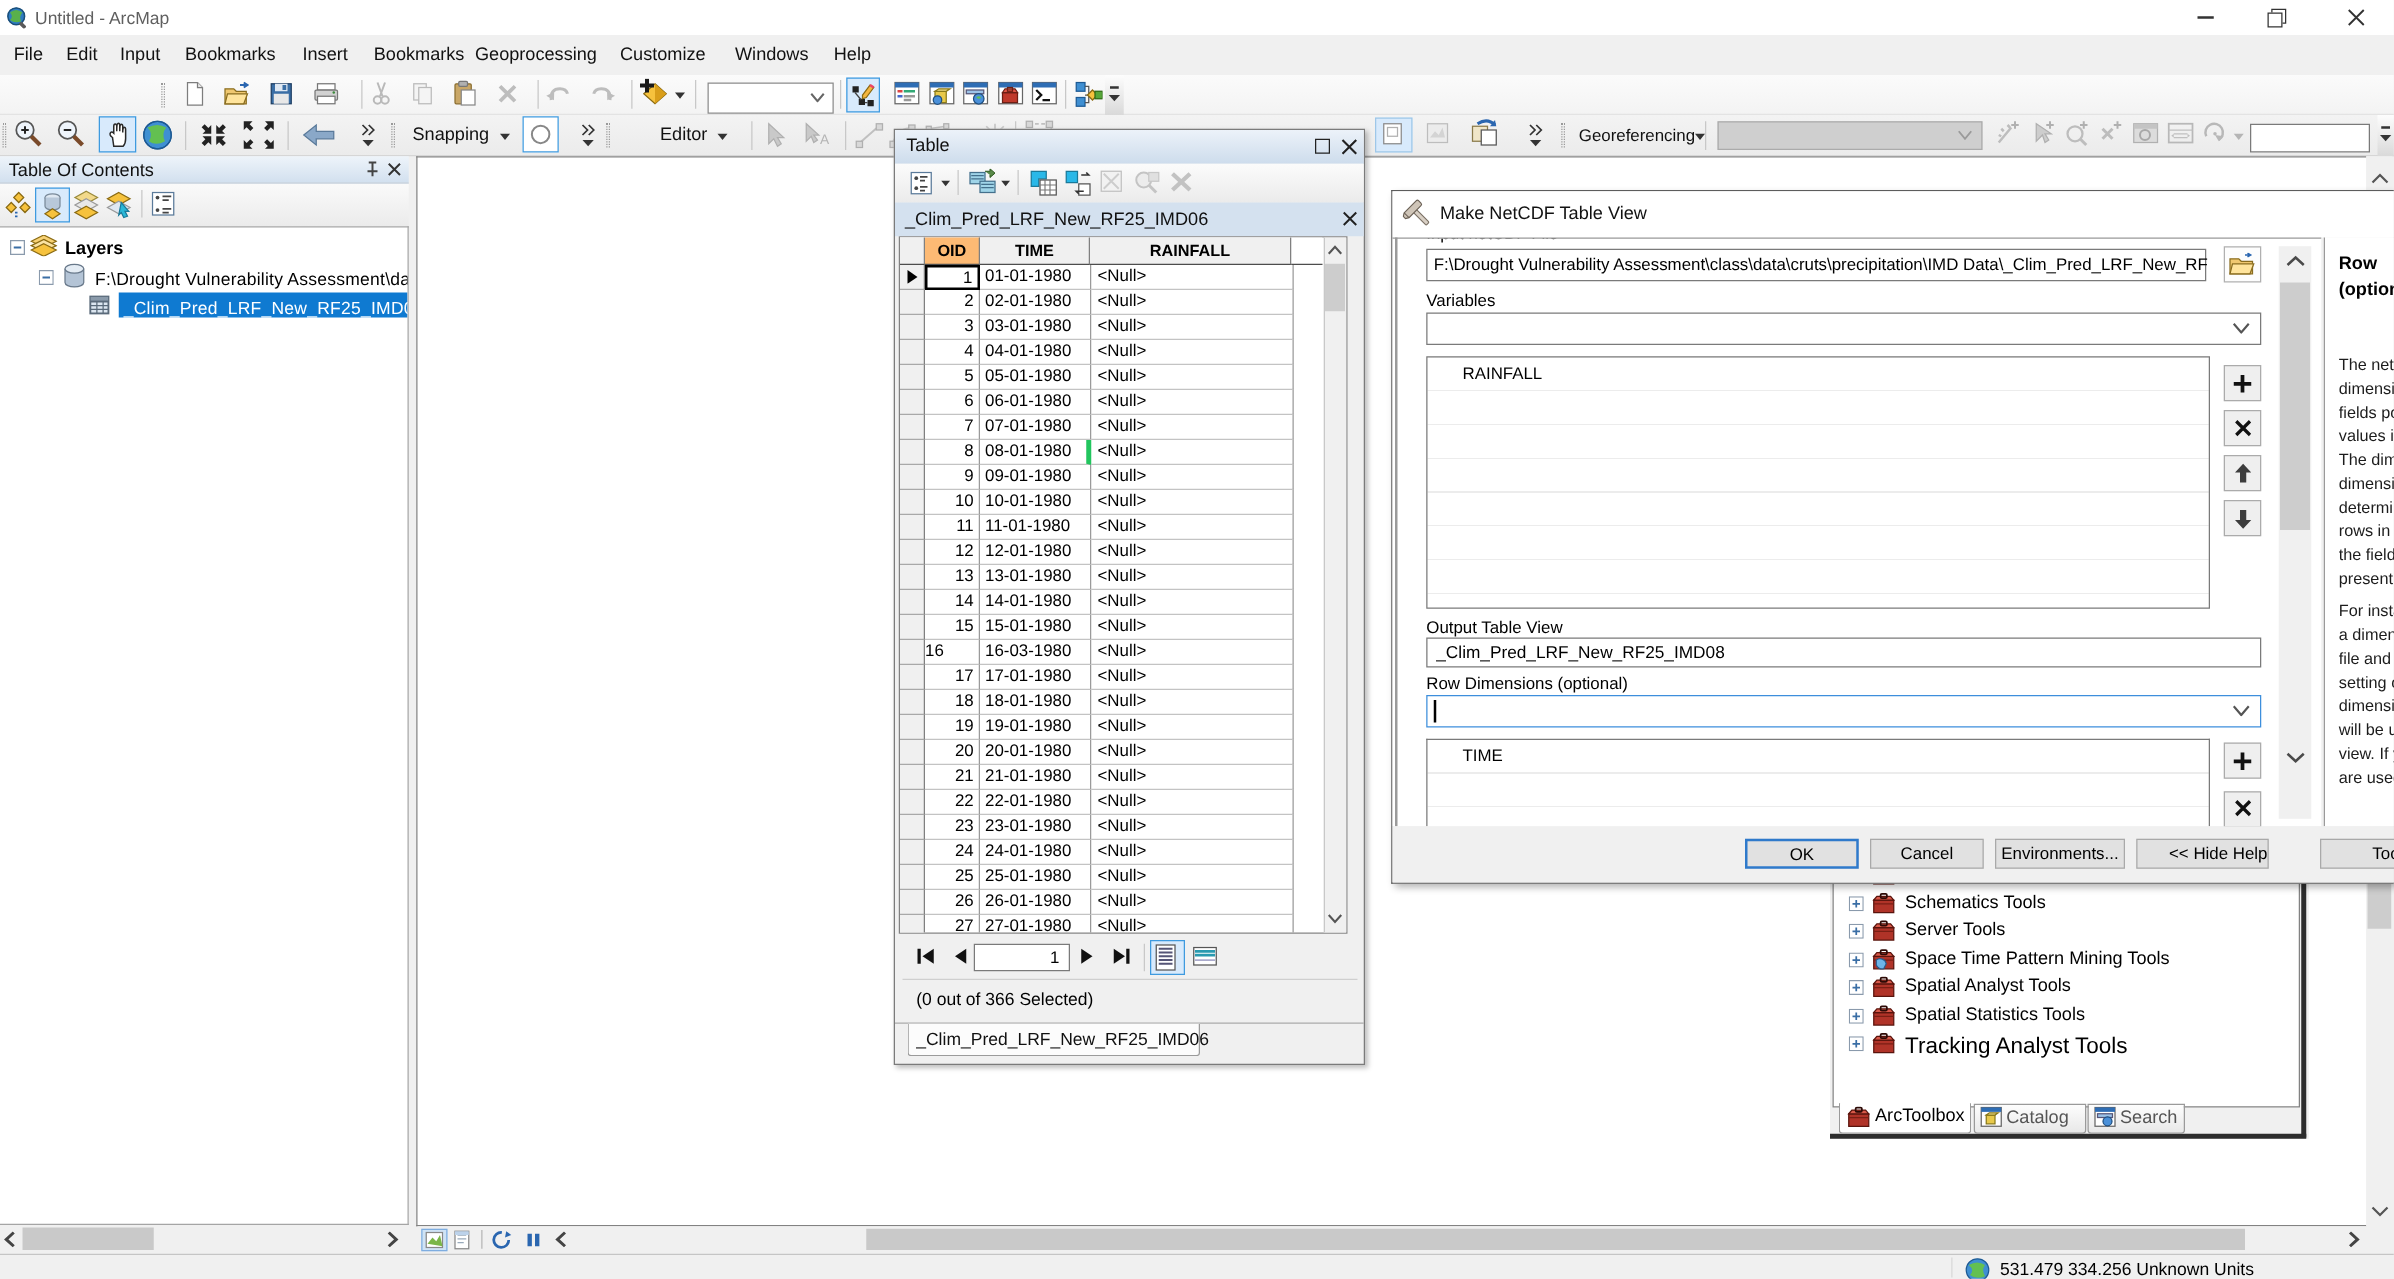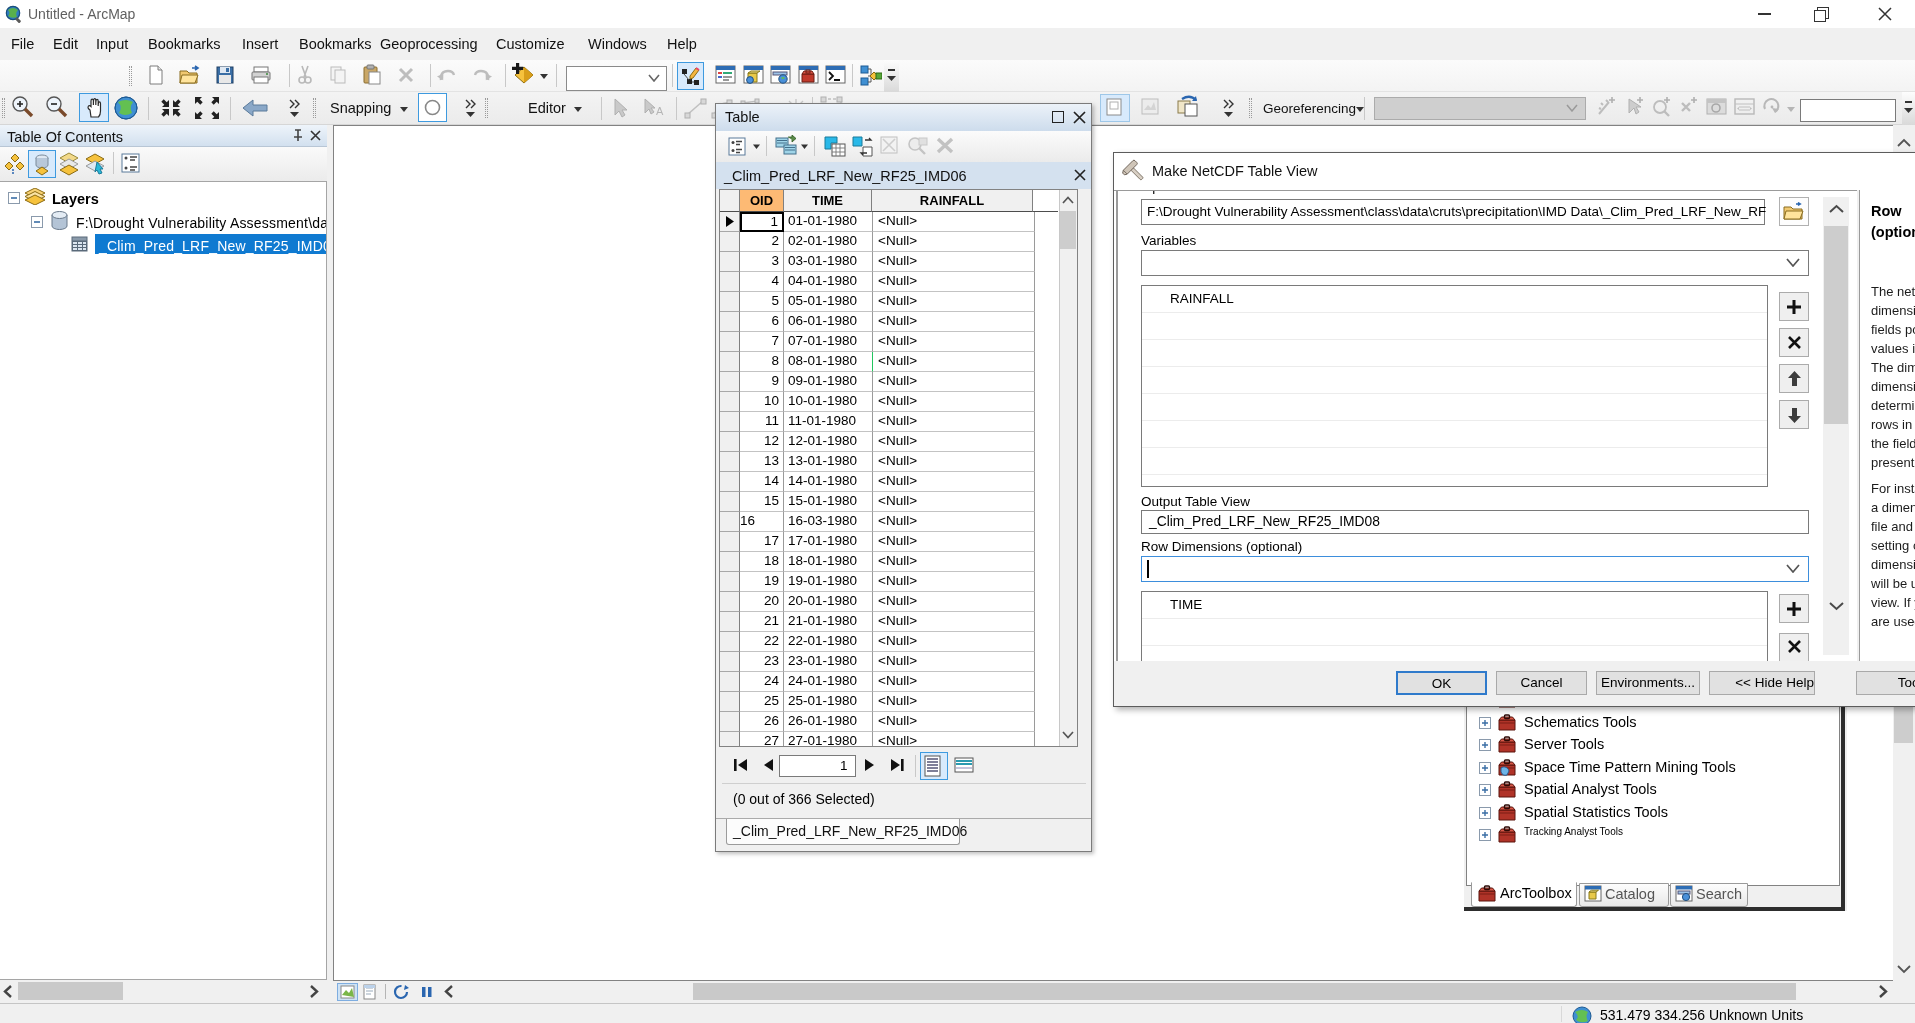--- a/index.html
+++ b/index.html
@@ -567,21 +567,21 @@
     </div>
 <div class="abs" style="left:0;top:120px;width:338px;height:20px">
       <div class="abs" style="left:0;top:0;width:20px;height:20px;background:#f0f0f0;border-right:1px solid #808080;border-bottom:1px solid #a8a8a8"></div>
       <div class="abs" style="left:20px;top:0;width:44px;height:20px;border-right:1px solid #9a9a9a;border-bottom:1px solid #c3c3c3;line-height:18px;font-size:13.5px;text-align:right;padding-right:4px">7</div>
       <div class="abs" style="left:64px;top:0;width:89px;height:20px;border-right:1px solid #9a9a9a;border-bottom:1px solid #c3c3c3;font-size:13.5px;line-height:18px;padding-left:4px">07-01-1980</div>
       <div class="abs" style="left:153px;top:0;width:162px;height:20px;border-right:1px solid #9a9a9a;border-bottom:1px solid #c3c3c3;font-size:13.5px;line-height:18px;padding-left:5px">&lt;Null&gt;</div>
     </div>
 <div class="abs" style="left:0;top:140px;width:338px;height:20px">
       <div class="abs" style="left:0;top:0;width:20px;height:20px;background:#f0f0f0;border-right:1px solid #808080;border-bottom:1px solid #a8a8a8"></div>
       <div class="abs" style="left:20px;top:0;width:44px;height:20px;border-right:1px solid #9a9a9a;border-bottom:1px solid #c3c3c3;line-height:18px;font-size:13.5px;text-align:right;padding-right:4px">8</div>
-      <div class="abs" style="left:64px;top:0;width:89px;height:20px;border-right:1px solid #22c55e;border-bottom:1px solid #c3c3c3;font-size:13.5px;line-height:18px;padding-left:4px">08-01-1980</div>
+      <div class="abs" style="left:64px;top:0;width:89px;height:20px;border-right:4px solid #22c55e;border-bottom:1px solid #c3c3c3;font-size:13.5px;line-height:18px;padding-left:4px">08-01-1980</div>
       <div class="abs" style="left:153px;top:0;width:162px;height:20px;border-right:1px solid #9a9a9a;border-bottom:1px solid #c3c3c3;font-size:13.5px;line-height:18px;padding-left:5px">&lt;Null&gt;</div>
     </div>
 <div class="abs" style="left:0;top:160px;width:338px;height:20px">
       <div class="abs" style="left:0;top:0;width:20px;height:20px;background:#f0f0f0;border-right:1px solid #808080;border-bottom:1px solid #a8a8a8"></div>
       <div class="abs" style="left:20px;top:0;width:44px;height:20px;border-right:1px solid #9a9a9a;border-bottom:1px solid #c3c3c3;line-height:18px;font-size:13.5px;text-align:right;padding-right:4px">9</div>
       <div class="abs" style="left:64px;top:0;width:89px;height:20px;border-right:1px solid #9a9a9a;border-bottom:1px solid #c3c3c3;font-size:13.5px;line-height:18px;padding-left:4px">09-01-1980</div>
       <div class="abs" style="left:153px;top:0;width:162px;height:20px;border-right:1px solid #9a9a9a;border-bottom:1px solid #c3c3c3;font-size:13.5px;line-height:18px;padding-left:5px">&lt;Null&gt;</div>
     </div>
 <div class="abs" style="left:0;top:180px;width:338px;height:20px">
       <div class="abs" style="left:0;top:0;width:20px;height:20px;background:#f0f0f0;border-right:1px solid #808080;border-bottom:1px solid #a8a8a8"></div>
@@ -806,21 +806,21 @@
 <svg class="ico" style="left:1479px;top:829px" width="12" height="12" viewBox="0 0 12 12">
     <rect x="0.5" y="0.5" width="11" height="11" fill="#fff" stroke="#8a9aac"></rect>
     <path d="M3 6 h6 M6 3 v6" stroke="#3a6ea5" stroke-width="1.4"></path>
   </svg>
 <svg class="ico" style="left:1497px;top:826px" width="20" height="18" viewBox="0 0 20 18">
     <path d="M2 6 h16 v10 h-16 z" fill="#b03328" stroke="#5a140d"></path>
     <path d="M2 6 l2.5 -3 h11 l2.5 3 z" fill="#d85848" stroke="#5a140d"></path>
     <rect x="7.5" y="1" width="5" height="3.5" rx="1" fill="none" stroke="#2d0a06" stroke-width="1.4"></rect>
     <path d="M2 9 h16" stroke="#7a1f14"></path>
   </svg>
-<div class="txt" style="left:1524px;top:826px;font-size:10px;color:#000;font-weight:normal;">Tracking Analyst Tools</div>
+<div class="txt" style="left:1524px;top:826px;font-size:18px;color:#000;font-weight:normal;">Tracking Analyst Tools</div>
 <div class="abs" style="left:1471px;top:882px;width:106px;height:25px;background:#fff;border:1px solid #9a9a9a;border-top:1px solid #fff;border-radius:0 0 3px 3px"></div>
 <svg class="ico" style="left:1477px;top:885px" width="20" height="18" viewBox="0 0 20 18">
     <path d="M2 6 h16 v10 h-16 z" fill="#b03328" stroke="#5a140d"></path>
     <path d="M2 6 l2.5 -3 h11 l2.5 3 z" fill="#d85848" stroke="#5a140d"></path>
     <rect x="7.5" y="1" width="5" height="3.5" rx="1" fill="none" stroke="#2d0a06" stroke-width="1.4"></rect>
     <path d="M2 9 h16" stroke="#7a1f14"></path>
   </svg>
 <div class="txt" style="left:1500px;top:885px;font-size:14.5px;color:#000;font-weight:normal;">ArcToolbox</div>
 <div class="abs" style="left:1579px;top:883px;width:90px;height:24px;background:linear-gradient(#fdfdfd,#e8e8e8);border:1px solid #9a9a9a;border-radius:0 0 3px 3px"></div>
 <svg class="ico" style="left:1584px;top:885px" width="18" height="18" viewBox="0 0 18 18">

